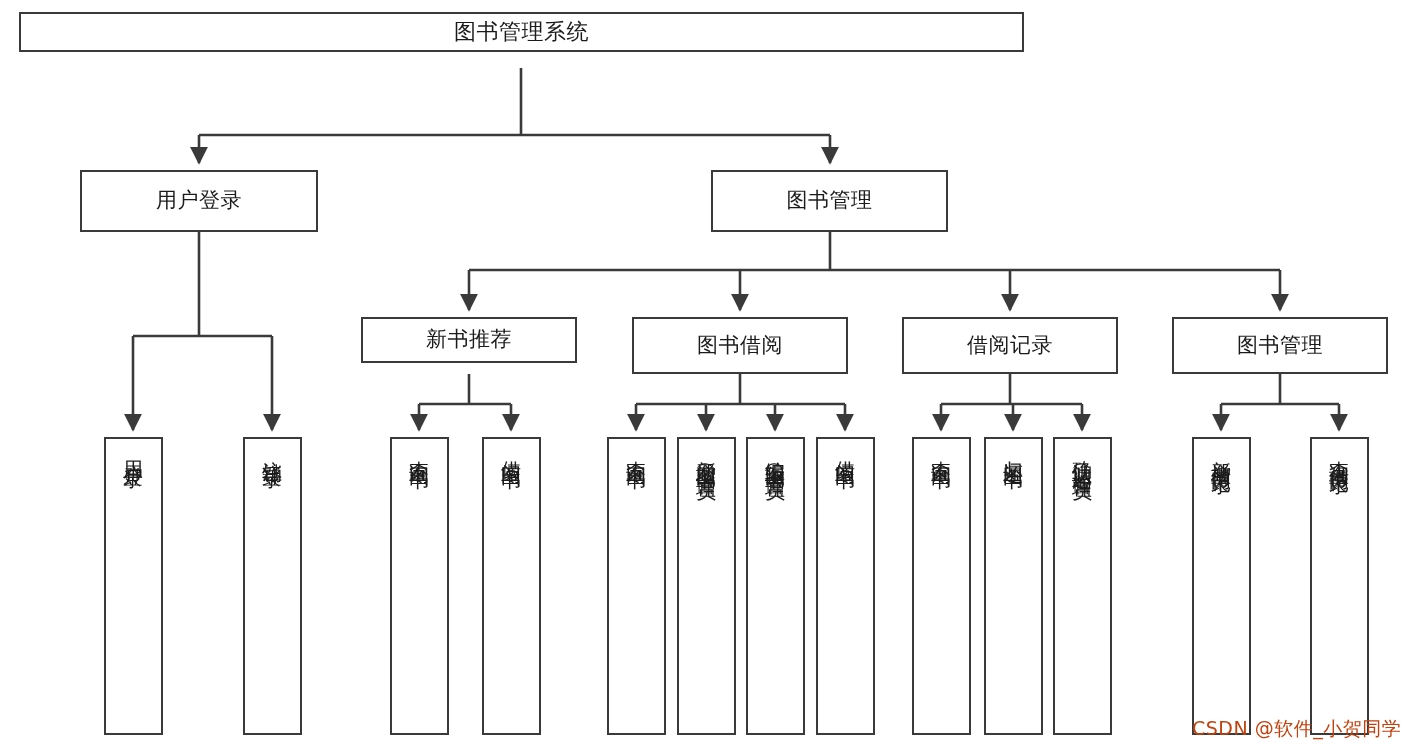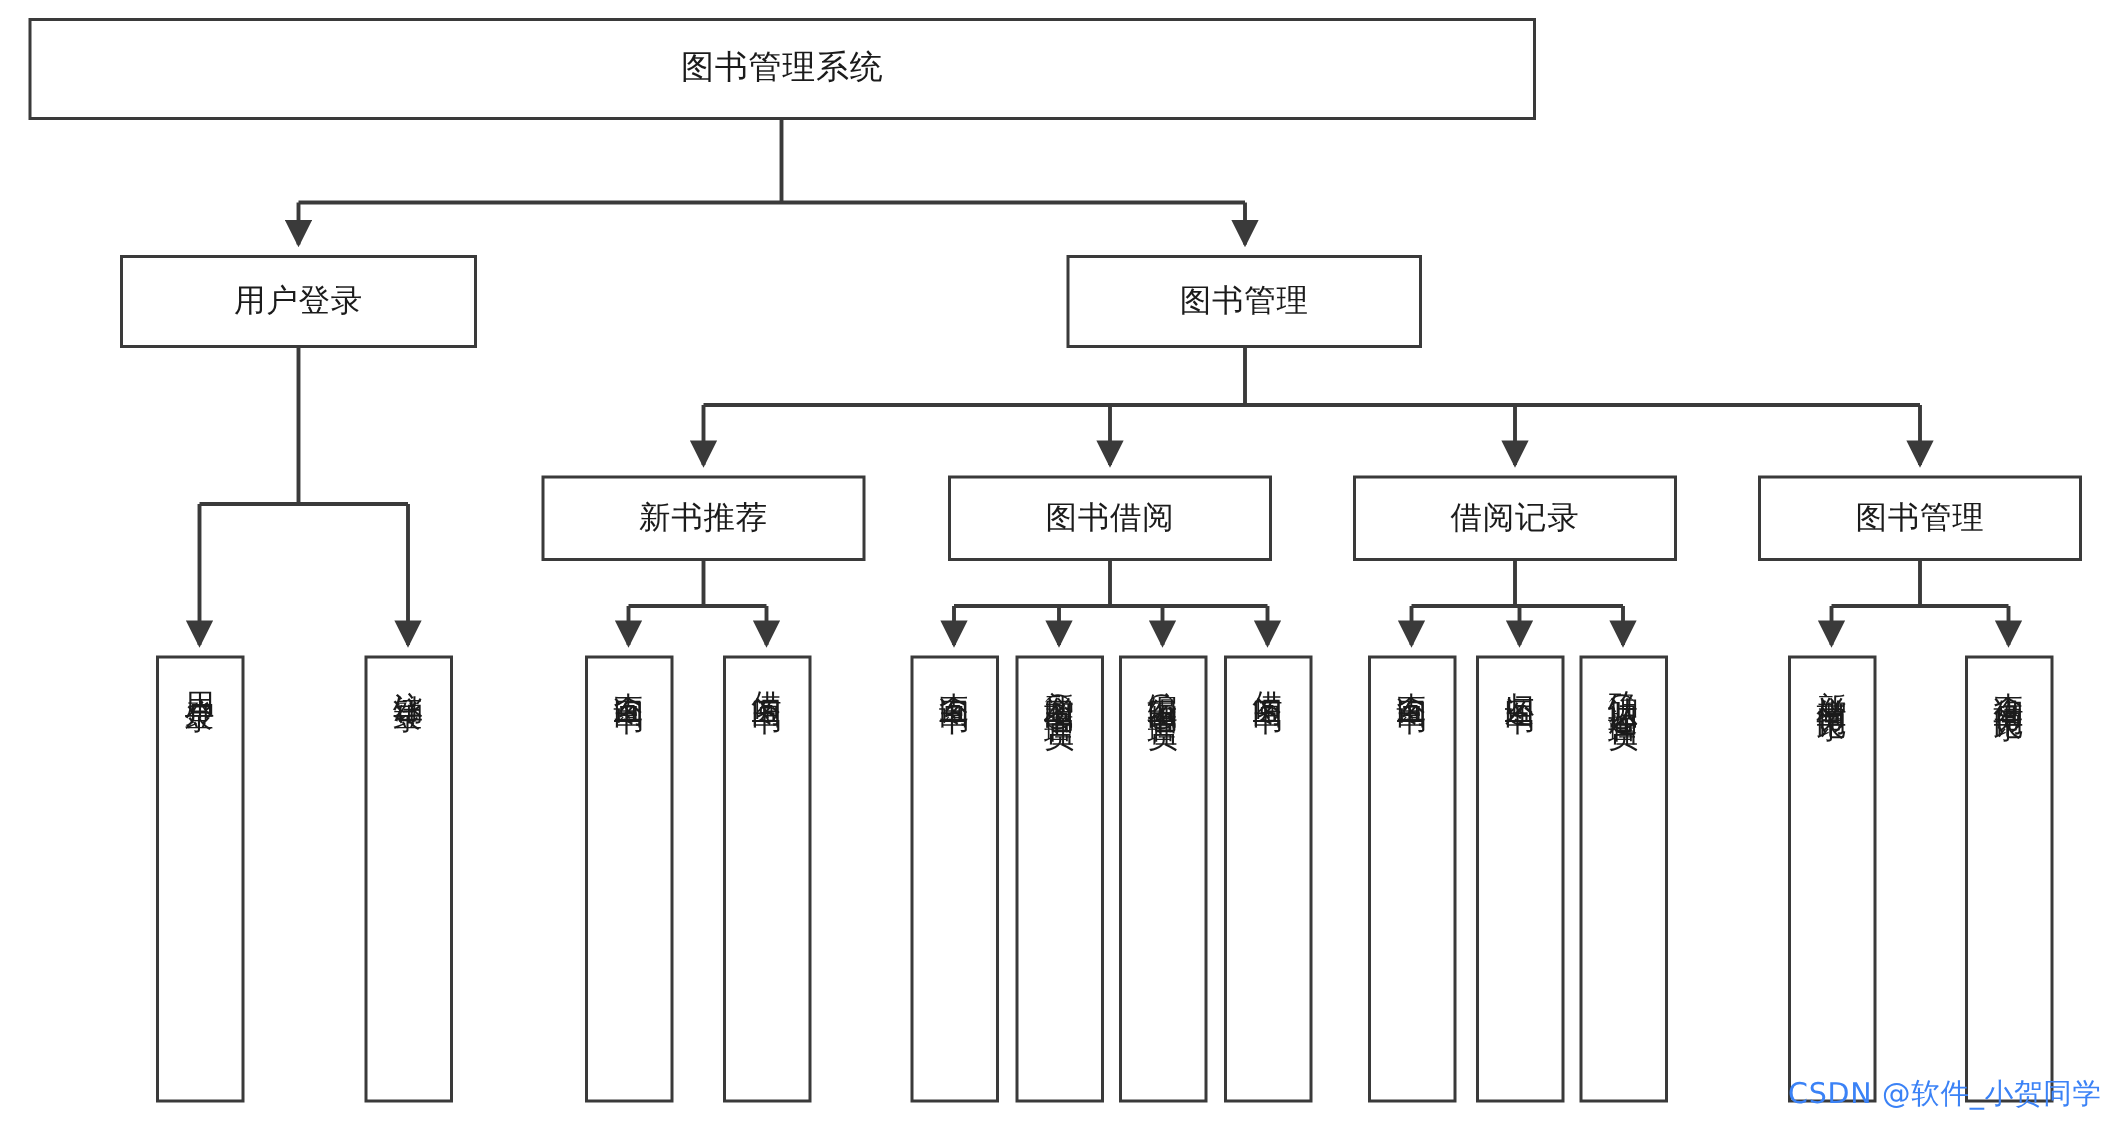--- a/index.html
+++ b/index.html
@@ -62,21 +62,21 @@
     writing-mode: vertical-rl;
     text-orientation: upright;
     letter-spacing: 3px;
     line-height: 1;
     white-space: nowrap;
     height: auto;
   }
   
   #watermark {
     position: absolute;
-    color: #3b82f6;
+    color: #c2410c;
     font-size: 19px;
     white-space: nowrap;
     z-index: 3;
     letter-spacing: 0.5px;
   }
 </style>
 </head>
 <body>
 
 <div id="canvas">
@@ -124,32 +124,32 @@
       <path d="M 1013 404 L 1013 430" marker-end="url(#arrow)"></path>
       <path d="M 1082 404 L 1082 430" marker-end="url(#arrow)"></path>
 
       <path d="M 1280 374 L 1280 404"></path>
       <path d="M 1221 404 L 1339 404"></path>
       <path d="M 1221 404 L 1221 430" marker-end="url(#arrow)"></path>
       <path d="M 1339 404 L 1339 430" marker-end="url(#arrow)"></path>
     </g>
   </svg>
 
-  <div class="node horiz root" style="left:19px; top:12px; width:1005px; height:68px;">
+  <div class="node horiz root" style="left:19px; top:12px; width:1005px; height:40px;">
     <span class="label">图书管理系统</span>
   </div>
 
   <div class="node horiz" style="left:80px; top:170px; width:238px; height:62px;">
     <span class="label">用户登录</span>
   </div>
   <div class="node horiz" style="left:711px; top:170px; width:237px; height:62px;">
     <span class="label">图书管理</span>
   </div>
 
-  <div class="node horiz" style="left:361px; top:317px; width:216px; height:57px;">
+  <div class="node horiz" style="left:361px; top:317px; width:216px; height:46px;">
     <span class="label">新书推荐</span>
   </div>
   <div class="node horiz" style="left:632px; top:317px; width:216px; height:57px;">
     <span class="label">图书借阅</span>
   </div>
   <div class="node horiz" style="left:902px; top:317px; width:216px; height:57px;">
     <span class="label">借阅记录</span>
   </div>
   <div class="node horiz" style="left:1172px; top:317px; width:216px; height:57px;">
     <span class="label">图书管理</span>

